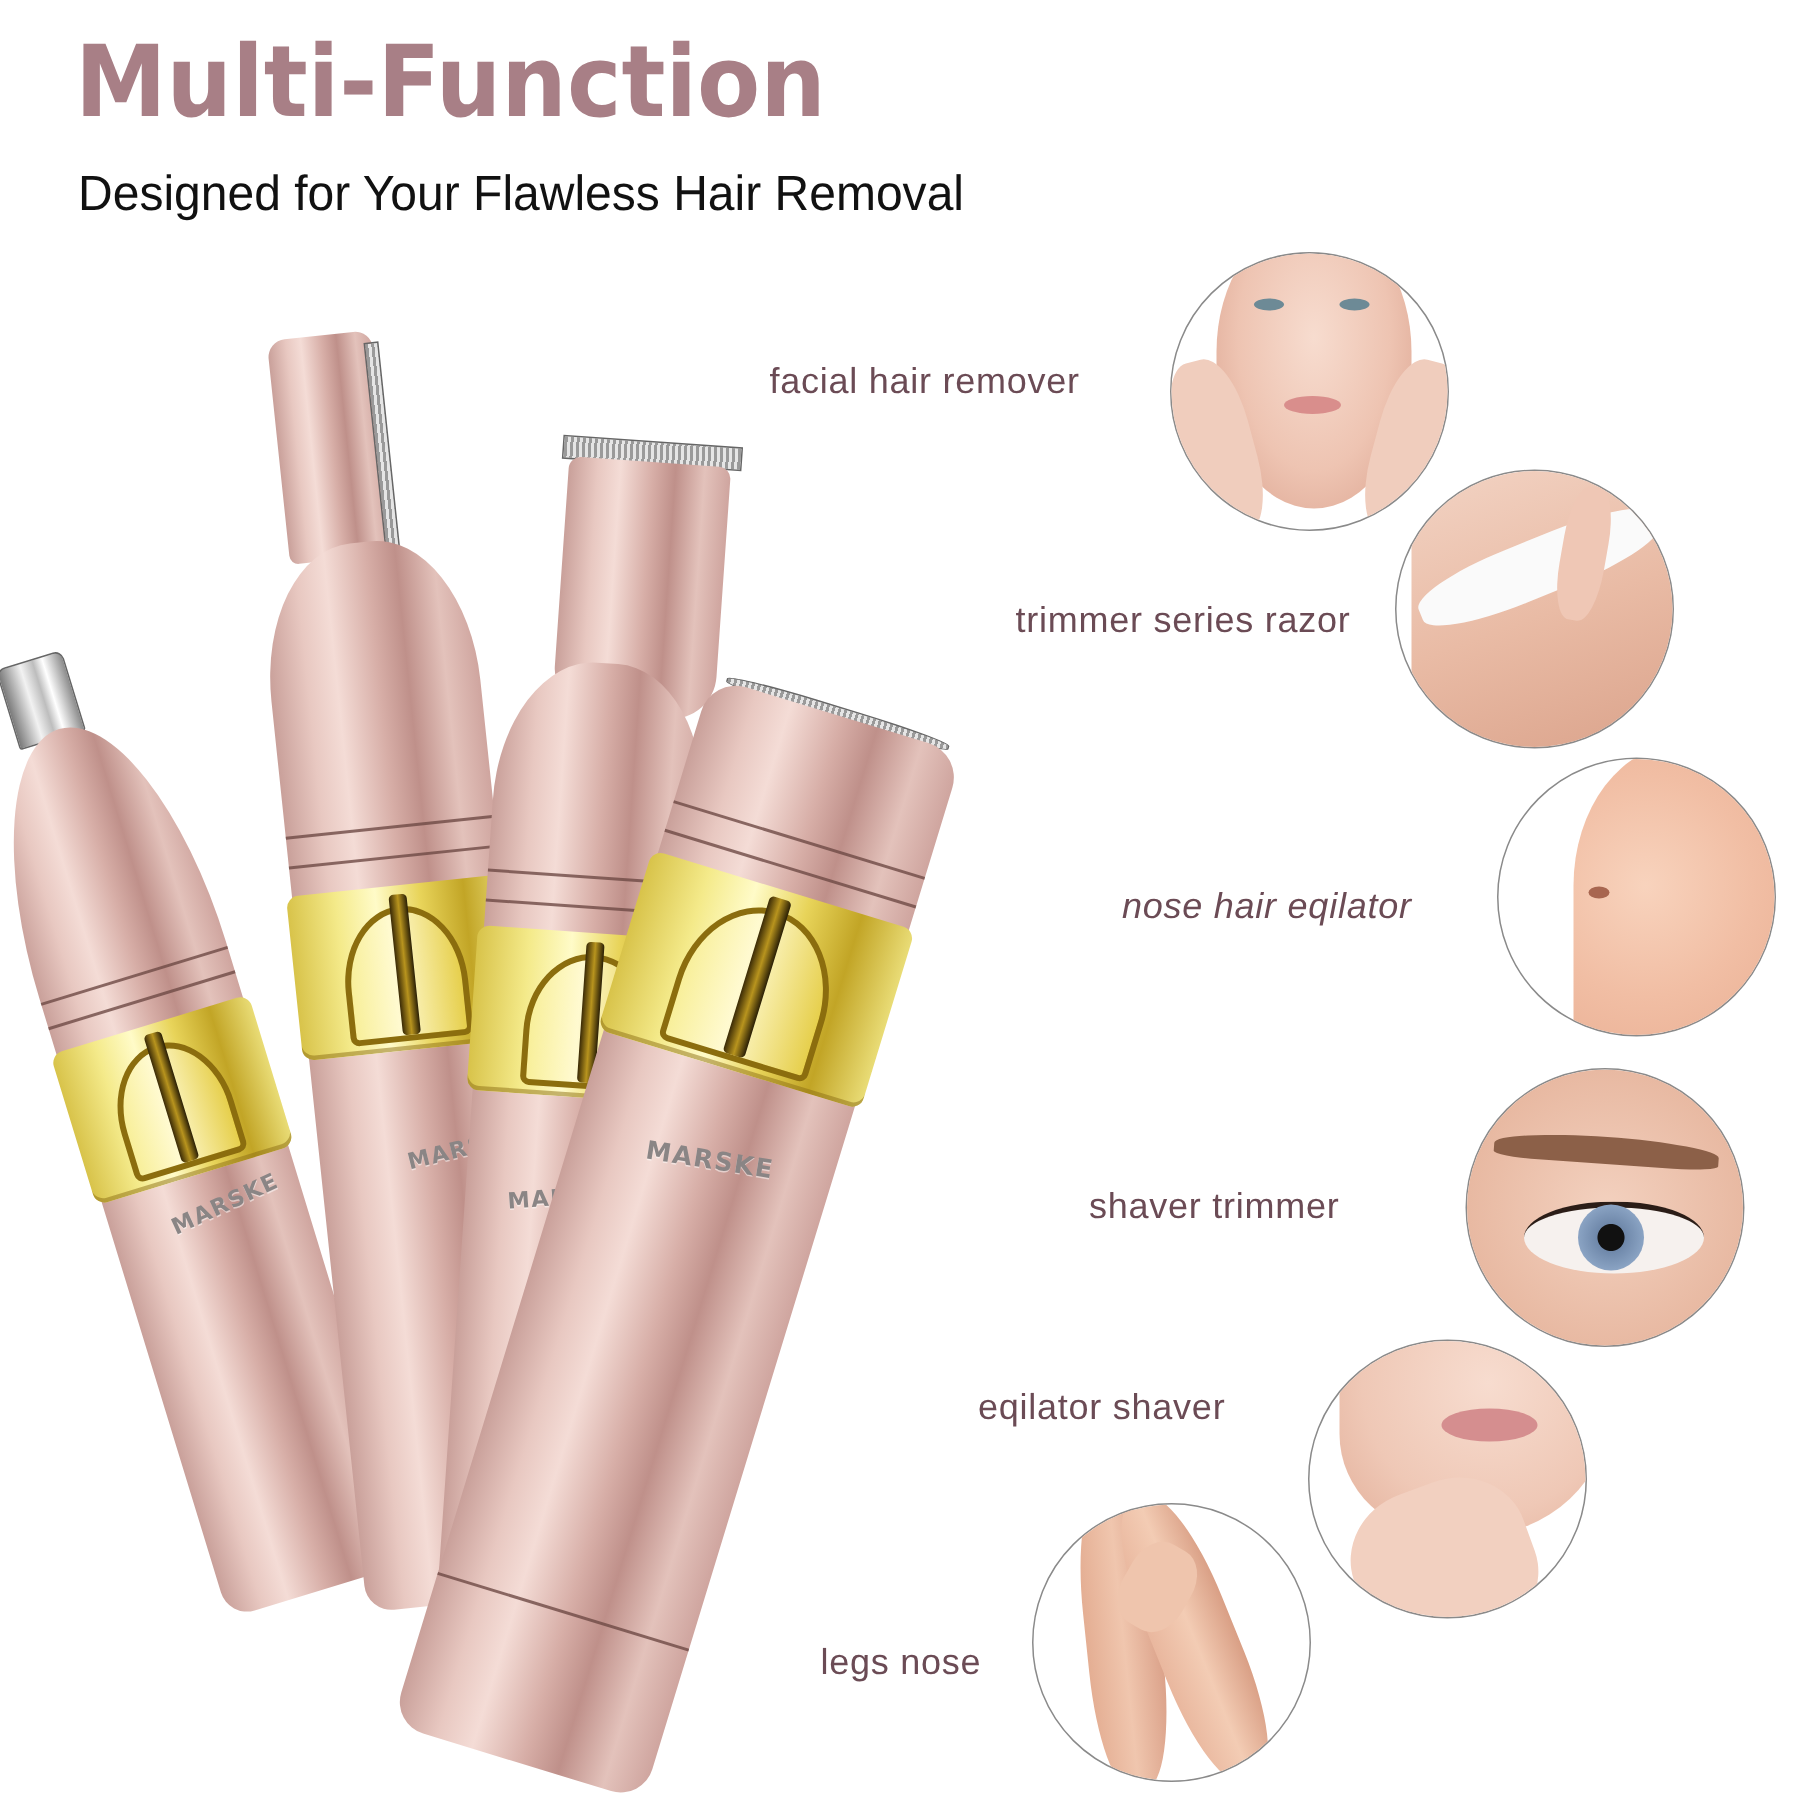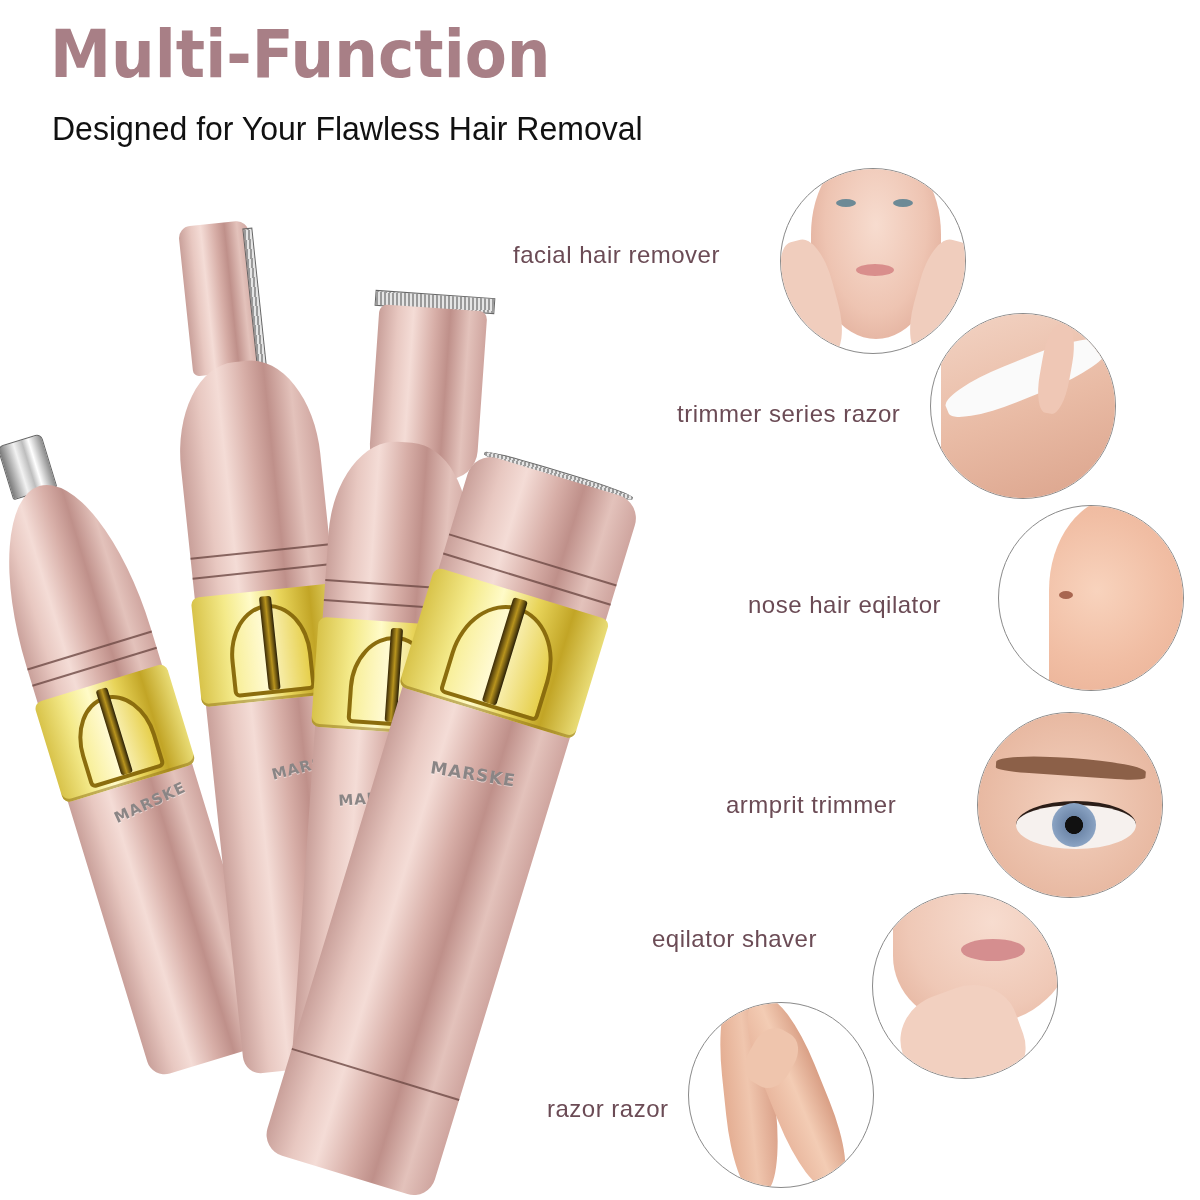--- a/index.html
+++ b/index.html
@@ -140,39 +140,39 @@
   <div class="skin" style="left:135px; top:70px; width:50px; height:120px; border-radius:40%; background:#f0cdbd; transform:rotate(15deg);"></div>
 </div>
 
 <div class="feature-label" style="left:677px; top:402px;">trimmer series razor</div>
 <div class="feature-circle" style="left:930px; top:313px;">
   <div class="skin" style="left:10px; top:-10px; width:180px; height:210px; background: linear-gradient(160deg, #f3d5c6 0%, #e9bba5 50%, #d9a088 100%);"></div>
   <div class="skin" style="left:10px; top:45px; width:170px; height:38px; background:#fafafa; transform:rotate(-22deg); border-radius:40%;"></div>
   <div class="skin" style="left:110px; top:10px; width:30px; height:90px; border-radius:40%; background:#efc7b5; transform:rotate(10deg);"></div>
 </div>
 
-<div class="feature-label" style="left:748px; top:593px;">nose hair eqilator</div>
+<div class="feature-label" style="left:748px; top:593px;font-style:italic;">nose hair eqilator</div>
 <div class="feature-circle" style="left:998px; top:505px;">
   <div class="skin" style="left:50px; top:-10px; width:160px; height:210px; border-radius:45% 0 0 10%; background: radial-gradient(ellipse at 30% 45%, #f8d3bd 0%, #f1bea4 45%, #e6a98d 100%);"></div>
   <div class="skin" style="left:60px; top:85px; width:14px; height:8px; border-radius:50%; background:#a86650;"></div>
 </div>
 
-<div class="feature-label" style="left:726px; top:793px;">armprit trimmer</div>
+<div class="feature-label" style="left:726px; top:793px;">shaver trimmer</div>
 <div class="feature-circle" style="left:977px; top:712px;">
   <div class="skin" style="left:0; top:0; width:186px; height:186px; background: radial-gradient(ellipse at 50% 50%, #f3d1bf 0%, #e8b9a2 70%, #dca68e 100%);"></div>
   <div class="skin" style="left:18px; top:45px; width:150px; height:18px; border-radius:50% 50% 20% 20%; background:#8c6048; transform:rotate(4deg);"></div>
   <div class="skin" style="left:38px; top:88px; width:120px; height:48px; border-radius:50%; background:#f6f1ee; border-top:4px solid #2b1d17;"></div>
   <div class="skin" style="left:74px; top:90px; width:44px; height:44px; border-radius:50%; background: radial-gradient(circle, #111 0 28%, #6f88aa 30%, #8aa3c3 70%, #5a7090 100%);"></div>
 </div>
 
 <div class="feature-label" style="left:652px; top:927px;">eqilator shaver</div>
 <div class="feature-circle" style="left:872px; top:893px;">
   <div class="skin" style="left:20px; top:-40px; width:180px; height:170px; border-radius:0 0 50% 40%; background: radial-gradient(ellipse at 55% 40%, #f7dccf 0%, #efc8b6 60%, #e2ae98 100%);"></div>
   <div class="skin" style="left:88px; top:45px; width:64px; height:22px; border-radius:50%; background:#d58e8f;"></div>
   <div class="skin" style="left:30px; top:95px; width:120px; height:110px; border-radius:40%; background:#f2d0c0; transform:rotate(-20deg);"></div>
 </div>
 
-<div class="feature-label" style="left:547px; top:1097px;">razor razor</div>
+<div class="feature-label" style="left:547px; top:1097px;">legs nose</div>
 <div class="feature-circle" style="left:688px; top:1002px;">
   <div class="skin" style="left:35px; top:-10px; width:50px; height:200px; border-radius:40%; background: linear-gradient(90deg, #e4ae93, #f0c6ae, #dba28a); transform:rotate(-6deg);"></div>
   <div class="skin" style="left:80px; top:-10px; width:55px; height:200px; border-radius:40%; background: linear-gradient(90deg, #e9b79e, #f3ccb4, #d99f85); transform:rotate(-22deg);"></div>
   <div class="skin" style="left:60px; top:25px; width:45px; height:60px; border-radius:40%; background:#efc5ad; transform:rotate(30deg);"></div>
 </div>
 
 </body></html>

